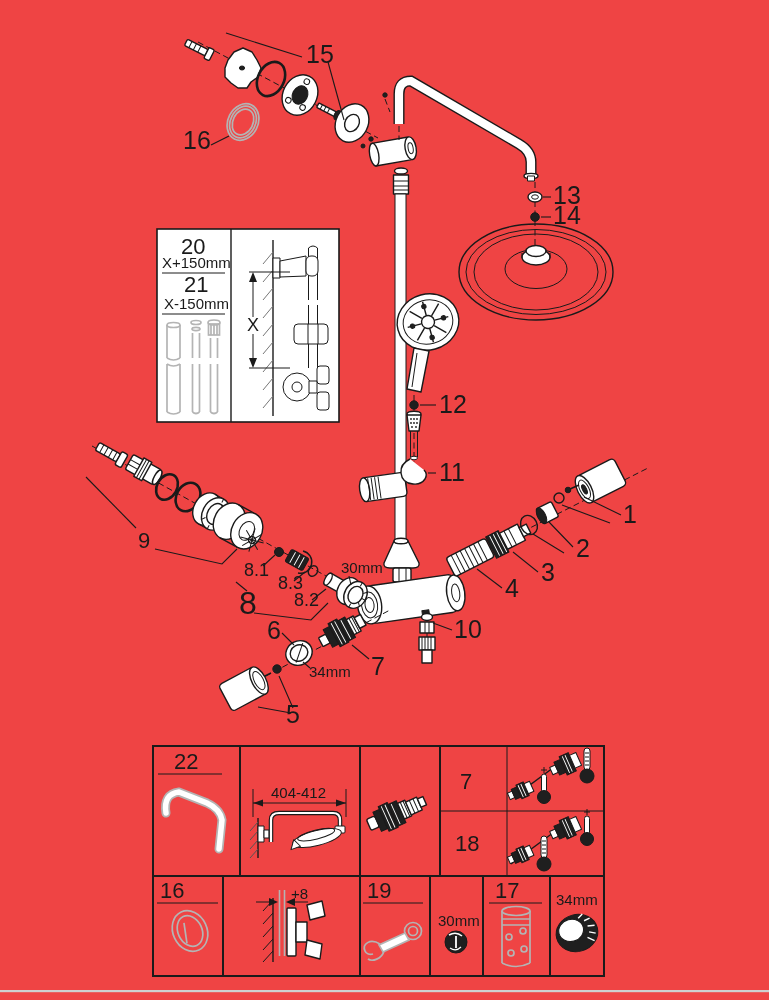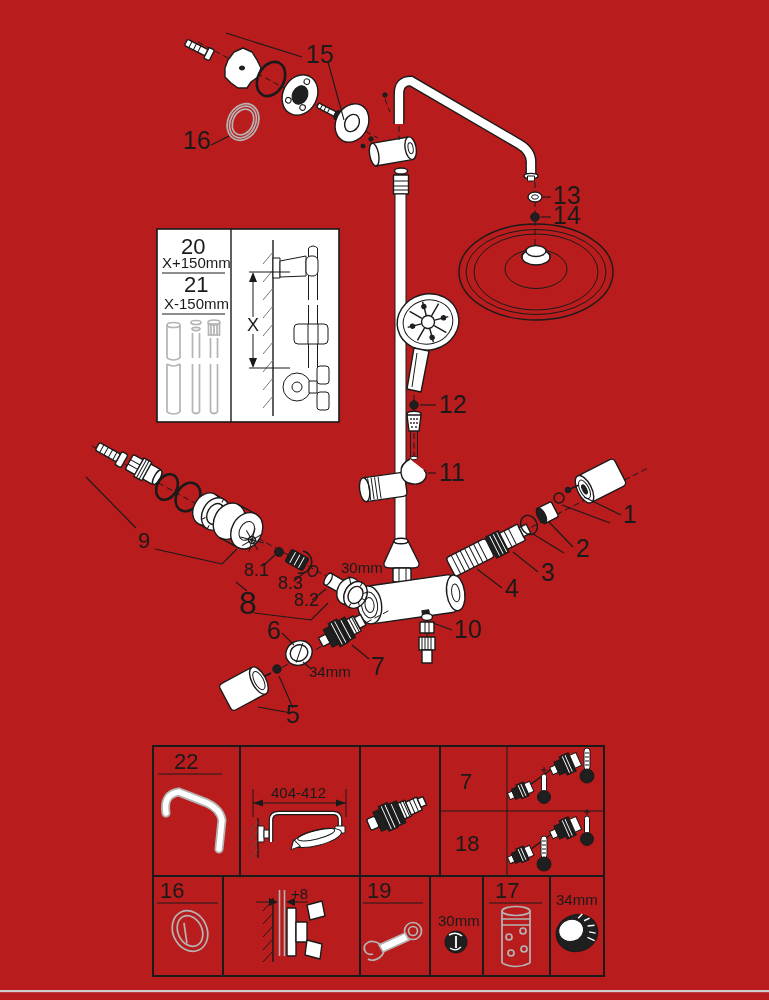--- a/index.html
+++ b/index.html
@@ -1,16 +1,16 @@
 <!DOCTYPE html>
 <html><head>
 <meta charset="utf-8">
 <style>
   html,body{margin:0;padding:0;background:#fff;}
-  #page{position:relative;width:769px;height:1000px;background:#b91c1c;overflow:hidden;}
+  #page{position:relative;width:769px;height:1000px;background:#ef4444;overflow:hidden;}
   svg text{font-family:"Liberation Sans","DejaVu Sans",sans-serif;fill:#1a1a1a;}
   .t32{font-size:32px}.t25{font-size:25px}.t22{font-size:22px}.t18{font-size:18px}
   .t15{font-size:15px}
   .ln{fill:none;stroke:#1a1a1a;stroke-width:1.4;stroke-linejoin:round}
   .lnf{fill:#fff;stroke:#1a1a1a;stroke-width:1.4;stroke-linejoin:round}
   .dk{fill:#1f1f1f;stroke:#1a1a1a;stroke-width:1;stroke-linejoin:round}
   .dash{fill:none;stroke:#1a1a1a;stroke-width:1;stroke-dasharray:6 3.5}
   .thin{stroke-width:1}
   .w2{stroke-width:2.6}
   .gr{fill:none;stroke:#b4b4b4;stroke-width:1.7}

